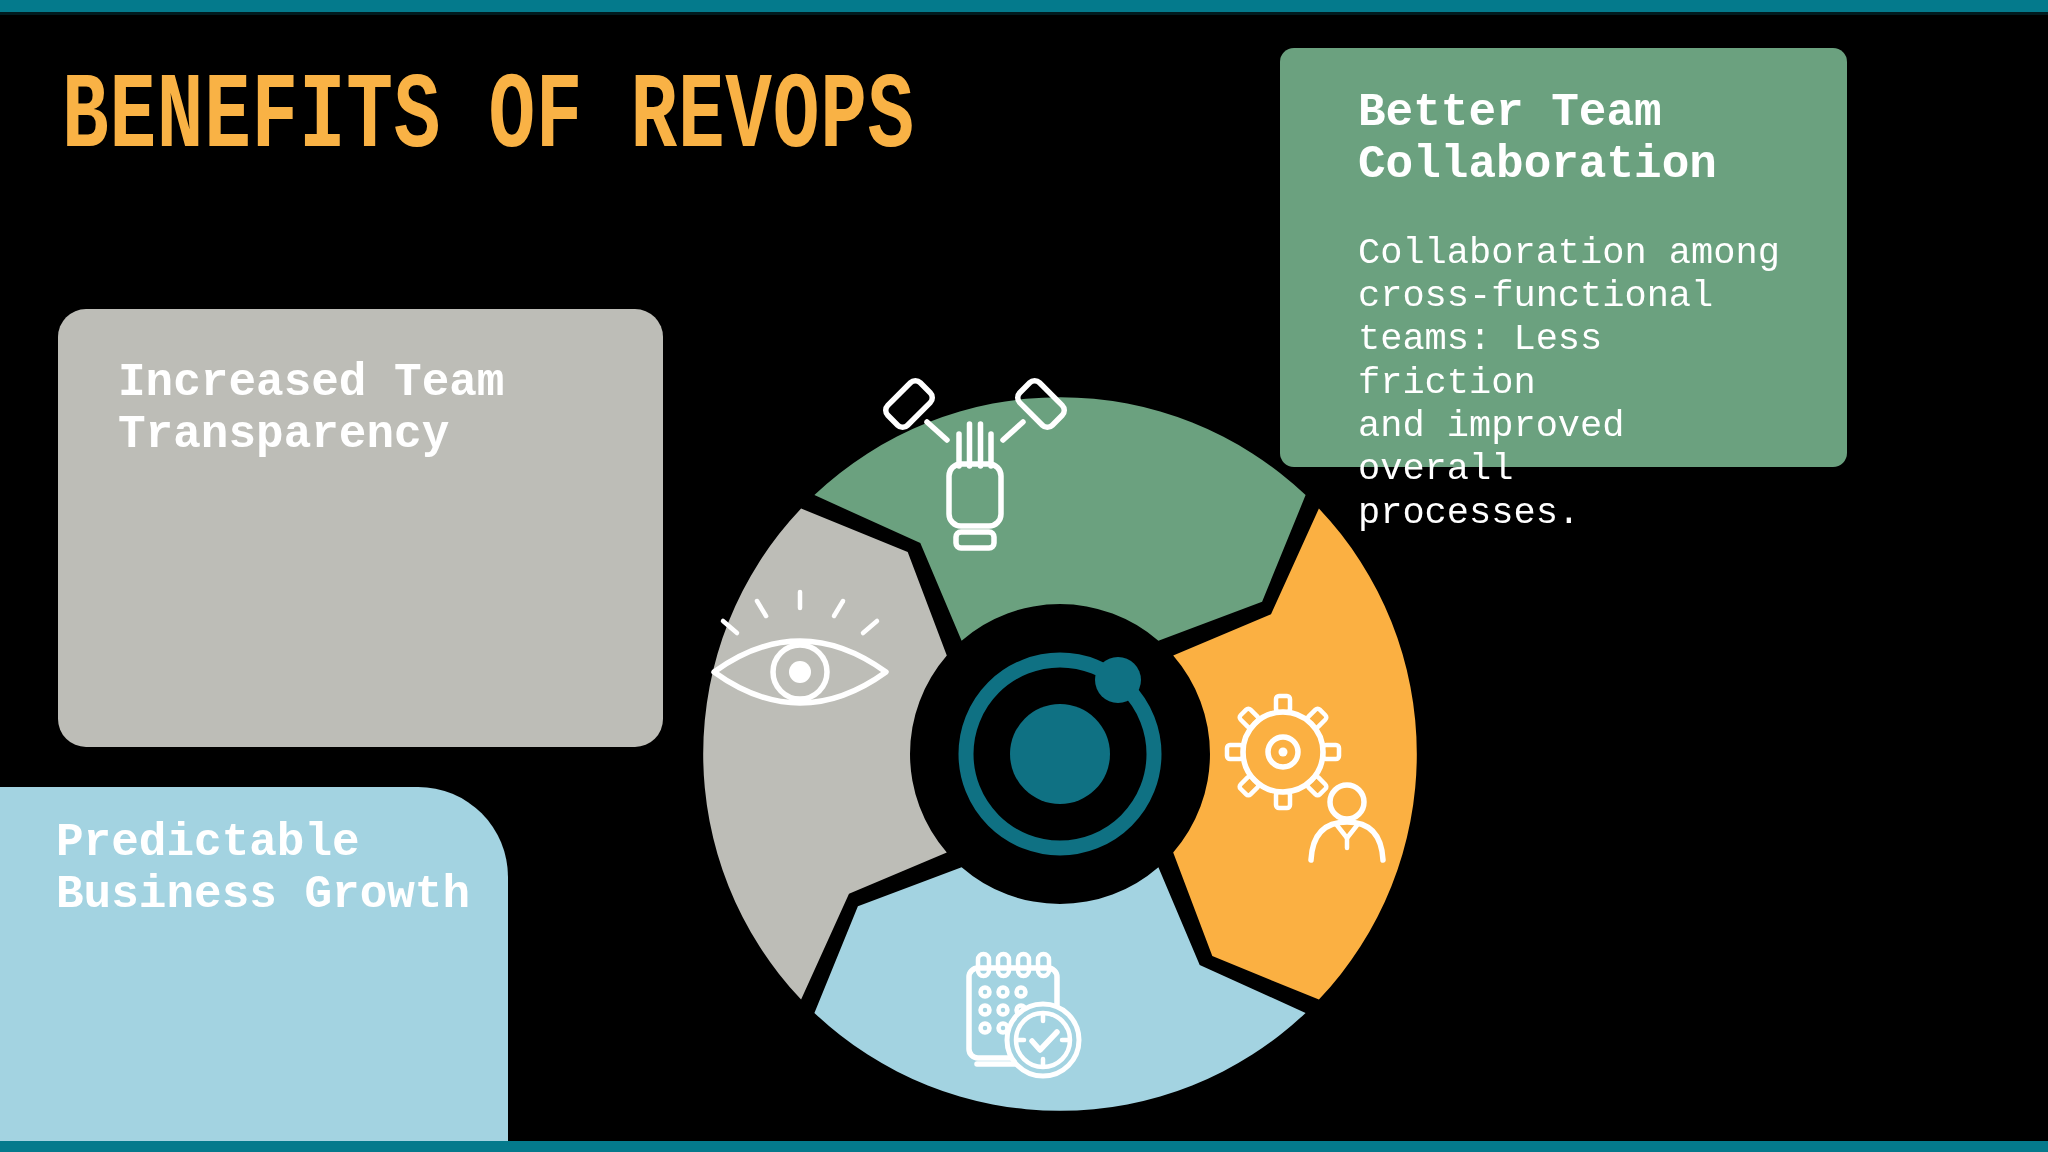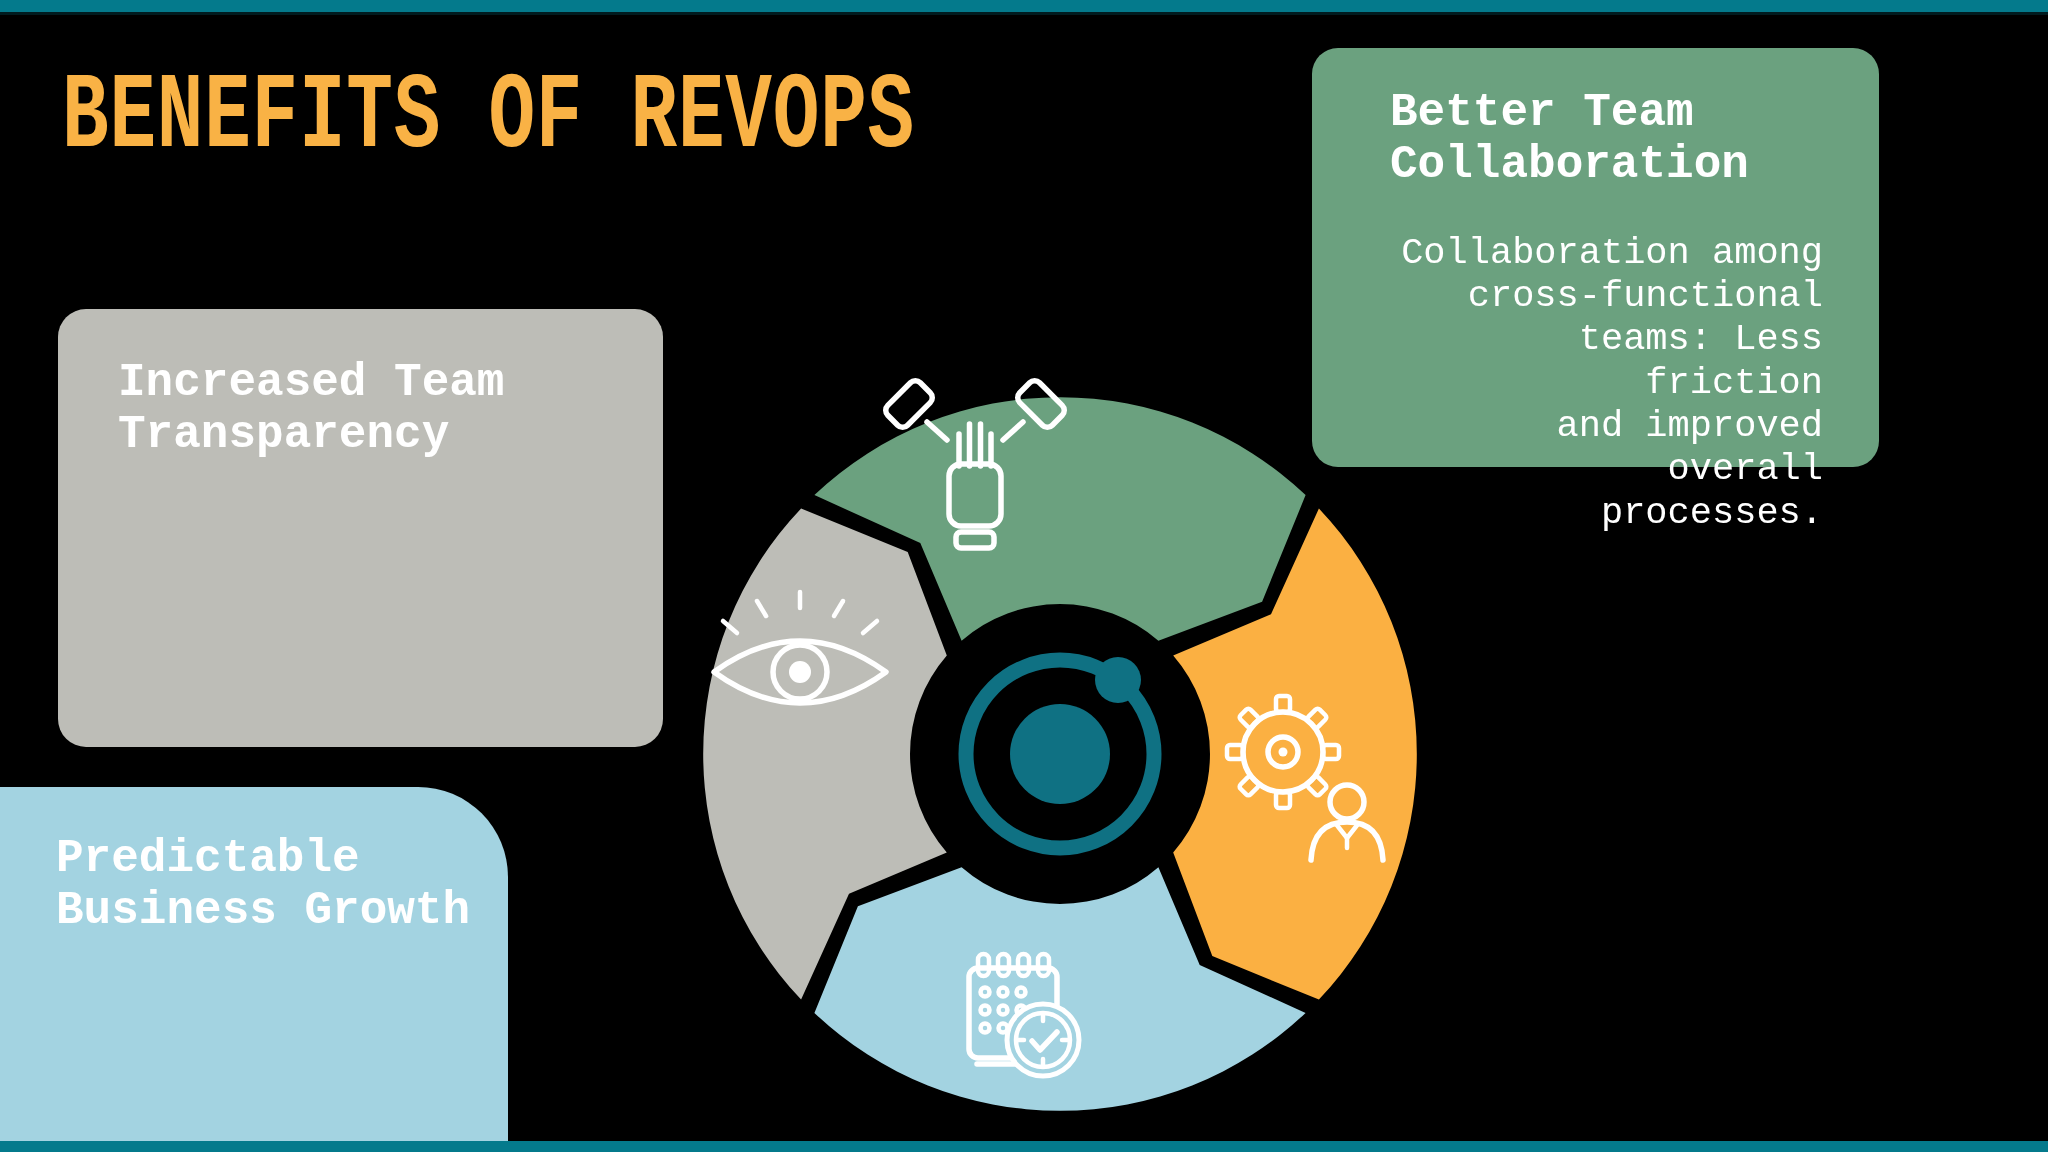--- a/index.html
+++ b/index.html
@@ -7,29 +7,29 @@
           font-family:Liberation Mono, monospace;}
   .bar{position:absolute;left:0;width:100%;background:var(--teal_bar);}
   .bar-top{top:0;height:12px;}
   .bar-top-accent{top:12px;height:3px;background:var(--teal_bar);opacity:.22;}
   .bar-bottom{bottom:0;height:11px;}
   .main-title{position:absolute;left:62px;top:56px;margin:0;font-size:108px;font-weight:800;
               color:var(--title);white-space:nowrap;transform:scaleX(.72);transform-origin:left top;
               letter-spacing:1px;}
   .card{position:absolute;color:var(--text_on_card);box-sizing:border-box;}
   .card h2{margin:0;font-size:46px;line-height:1.14;font-weight:700;white-space:pre-line;}
-  .card p{margin:0;font-size:37px;line-height:1.17;font-weight:400;white-space:pre-line;text-align:right;}
+  .card p{margin:0;font-size:37px;line-height:1.17;font-weight:400;white-space:pre-line;}
   .card-gray{left:58px;top:309px;width:605px;height:438px;background:var(--gray);
              border-radius:28px;padding:48px 40px 0 60px;}
   .card-gray h2{margin-bottom:22px;}
   .card-green{left:1280px;top:48px;width:567px;height:419px;background:var(--green);
-              border-radius:26px;padding:39px 56px 0 78px;margin-left:32px;}
+              border-radius:14px;padding:39px 56px 0 78px;}
   .card-green h2{margin-bottom:40px;}
   .card-blue{left:0;top:787px;width:508px;height:354px;background:var(--blue);
-             border-radius:0 90px 0 0;padding:46px 30px 0 56px;}
+             border-radius:0 90px 0 0;padding:30px 30px 0 56px;}
   .card-blue h2{margin-bottom:38px;}
   .card-orange{left:1490px;top:530px;width:558px;height:594px;background:var(--orange);
                border-radius:90px 0 0 90px;padding:70px 40px 0 82px;}
   .card-orange h2{margin-bottom:48px;}
   svg.diagram{position:absolute;left:0;top:0;}
   .fill-green{fill:var(--green);}
   .fill-gray{fill:var(--gray);}
   .fill-blue{fill:var(--blue);}
   .fill-orange{fill:var(--orange);}
   .logo-teal{fill:var(--logo_teal);}

